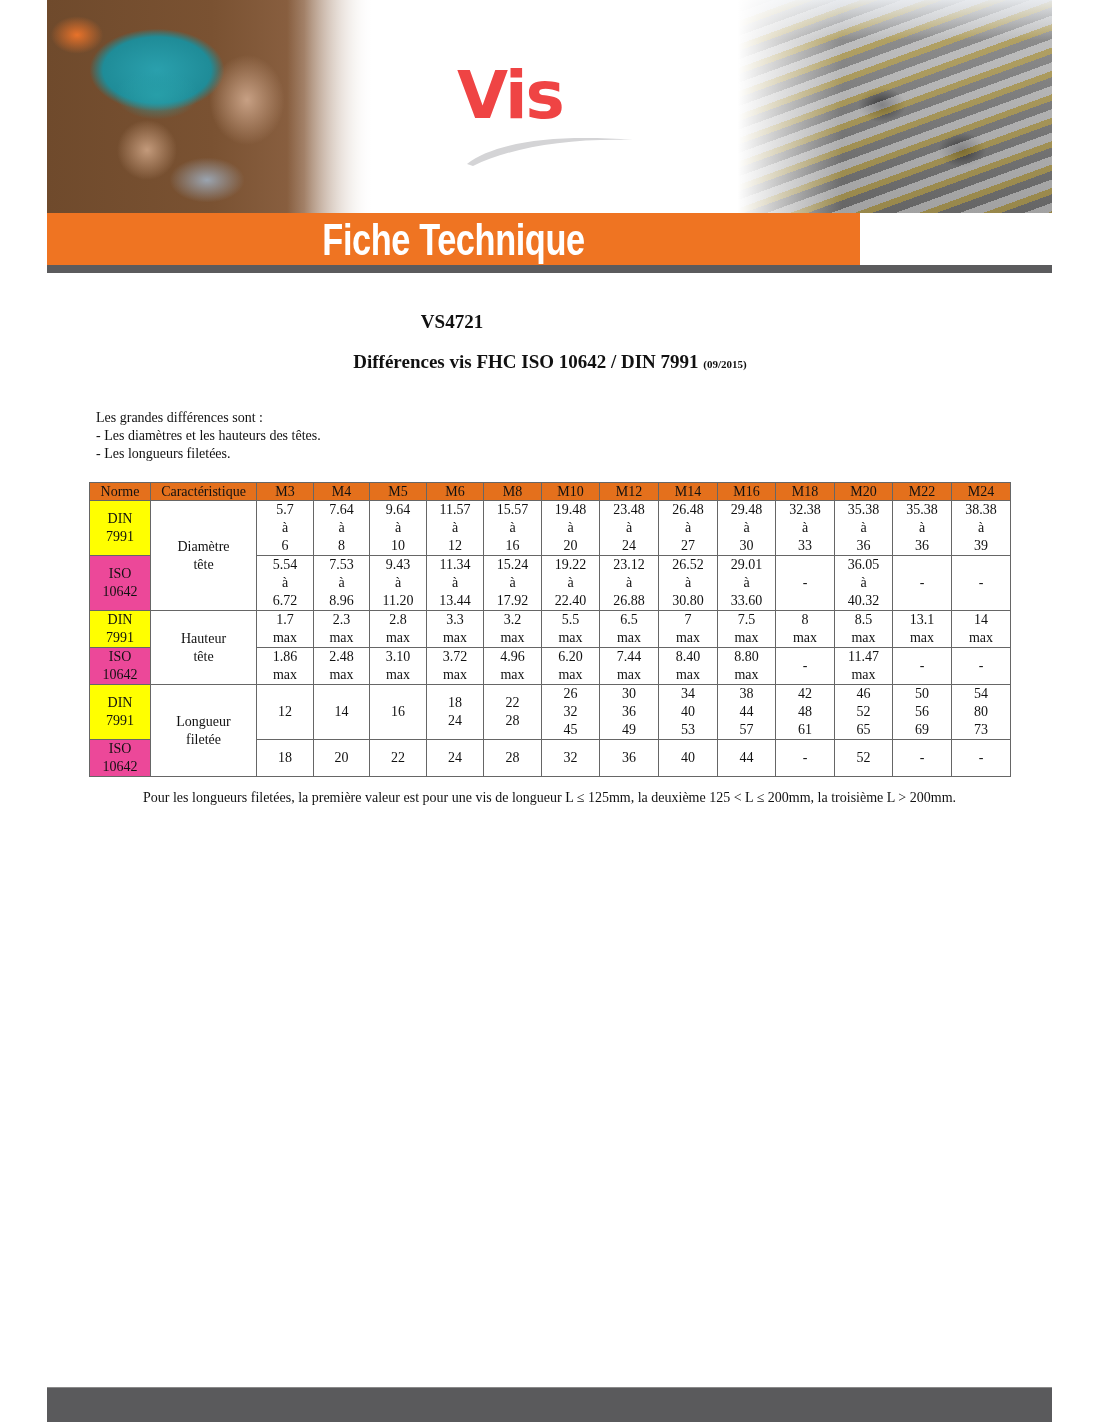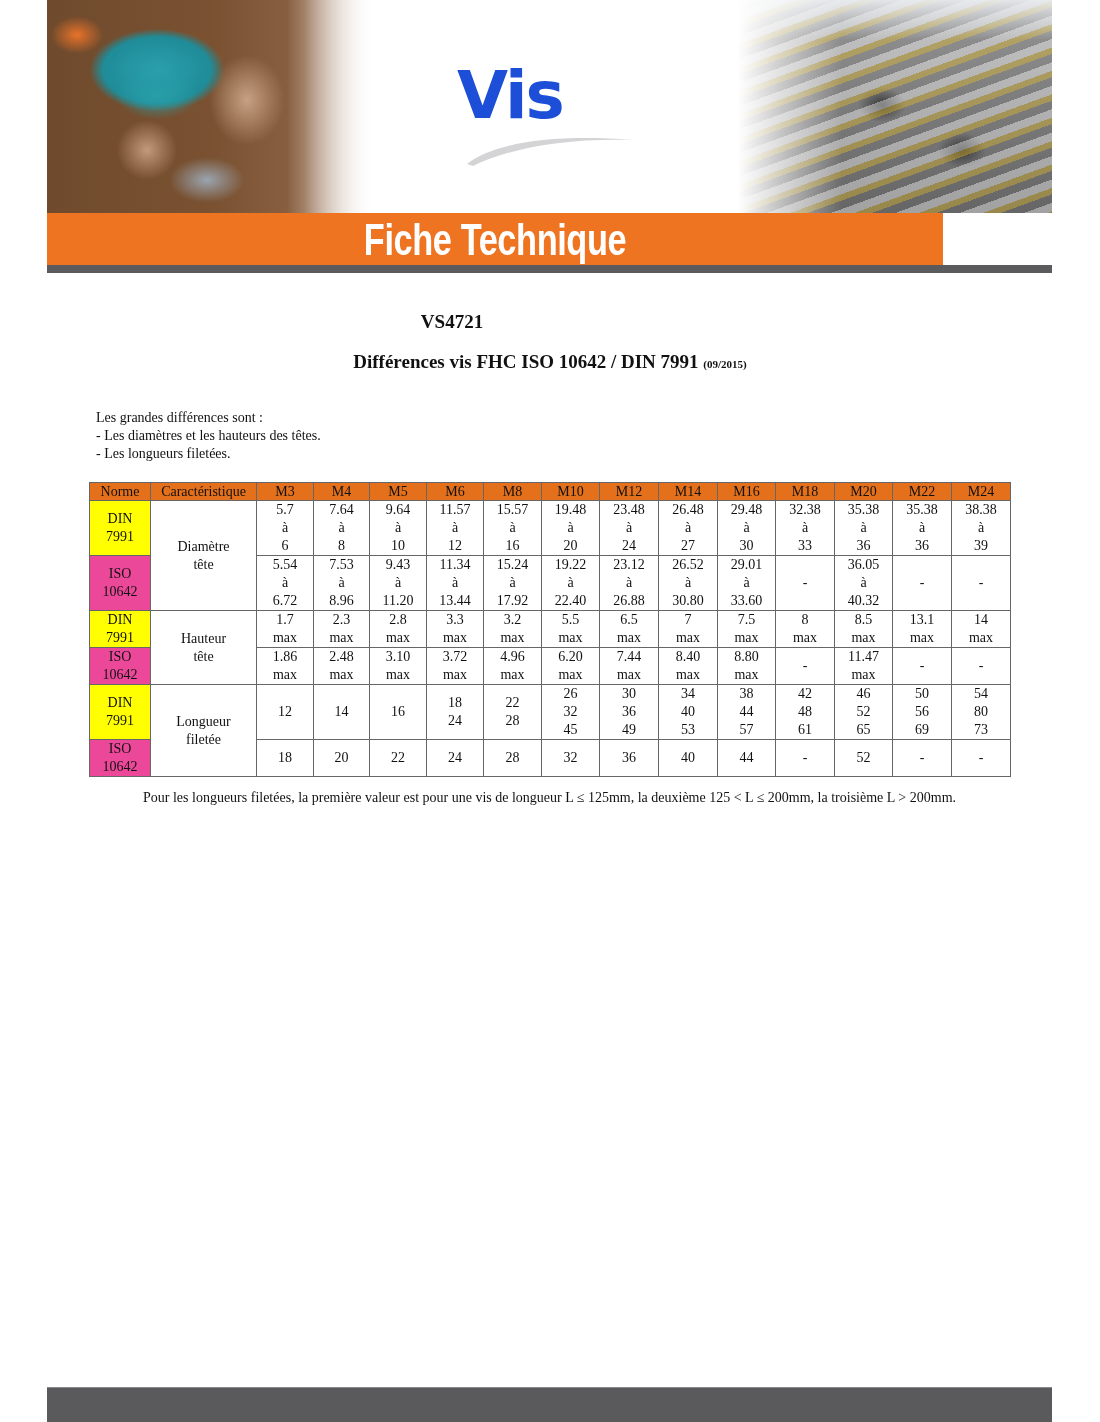--- a/index.html
+++ b/index.html
@@ -27,26 +27,26 @@
         radial-gradient(ellipse 30px 22px at 230px 150px, #1d1d1f, rgba(29,29,31,0) 80%),
         linear-gradient(180deg, #a3a3a3 0%, #7c7c7c 50%, #5d5d5d 100%);
     }
     .photo-right .fade { position: absolute; left: 0; top: 0; width: 110px; height: 100%;
       background: linear-gradient(90deg, #ffffff 5%, rgba(255,255,255,0)); }
     .photo-right .topfade { position: absolute; left: 0; top: 0; width: 100%; height: 40px;
       background: linear-gradient(180deg, rgba(235,238,242,0.9), rgba(235,238,242,0)); }
 
     .logo { position: absolute; left: 410px; top: 58px; width: 290px; height: 110px; }
     .logo-vis { position: absolute; left: 0; top: 0; font-family: "DejaVu Sans", sans-serif; font-weight: bold;
-      font-size: 66px; letter-spacing: -2px; color: #1d4ed8; line-height: 76px; }
+      font-size: 66px; letter-spacing: -2px; color: #ef4444; line-height: 76px; }
     .logo-express { position: absolute; left: 99px; top: 22px; font-family: "DejaVu Sans", sans-serif; font-style: italic;
       font-size: 40px; color: #ef7320; line-height: 50px; letter-spacing: -0.5px; }
     .logo-swoosh { position: absolute; left: 8px; top: 70px; width: 170px; height: 40px; }
 
-    .banner { position: absolute; left: 47px; top: 213px; width: 896px; height: 52px; background: #ef7422; }
+    .banner { position: absolute; left: 47px; top: 213px; width: 813px; height: 52px; background: #ef7422; }
     .banner-title { position: absolute; left: 0; top: 0; width: 100%; text-align: center;
       font-family: "Liberation Sans", sans-serif; font-weight: bold; font-size: 44px; color: #fff;
       line-height: 54px; transform: scaleX(0.78); letter-spacing: -0.5px; }
     .banner-bar { position: absolute; left: 47px; top: 265px; width: 1005px; height: 8px; background: #5b5b5d; }
 
     
     .ref { position: absolute; left: 0; top: 311px; width: 904px; text-align: center;
       font-weight: bold; font-size: 19px; }
     .subtitle { position: absolute; left: 0; top: 351px; width: 1100px; text-align: center;
       font-weight: bold; font-size: 19px; }

